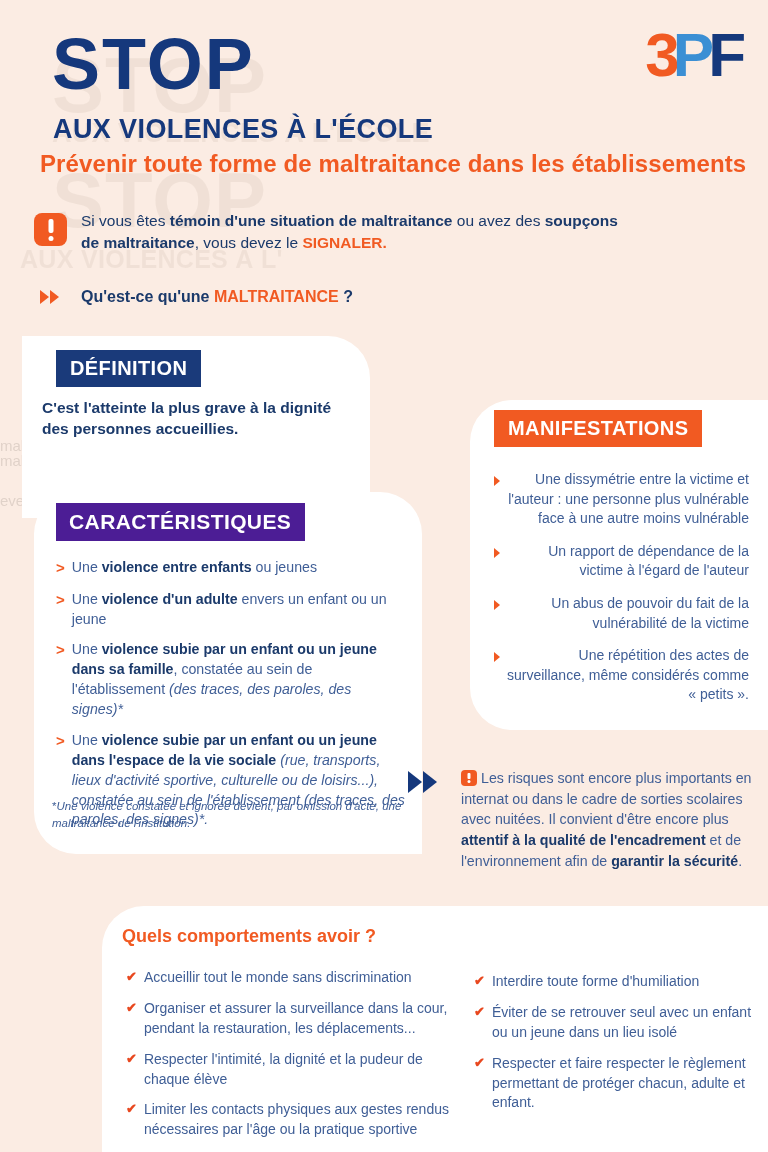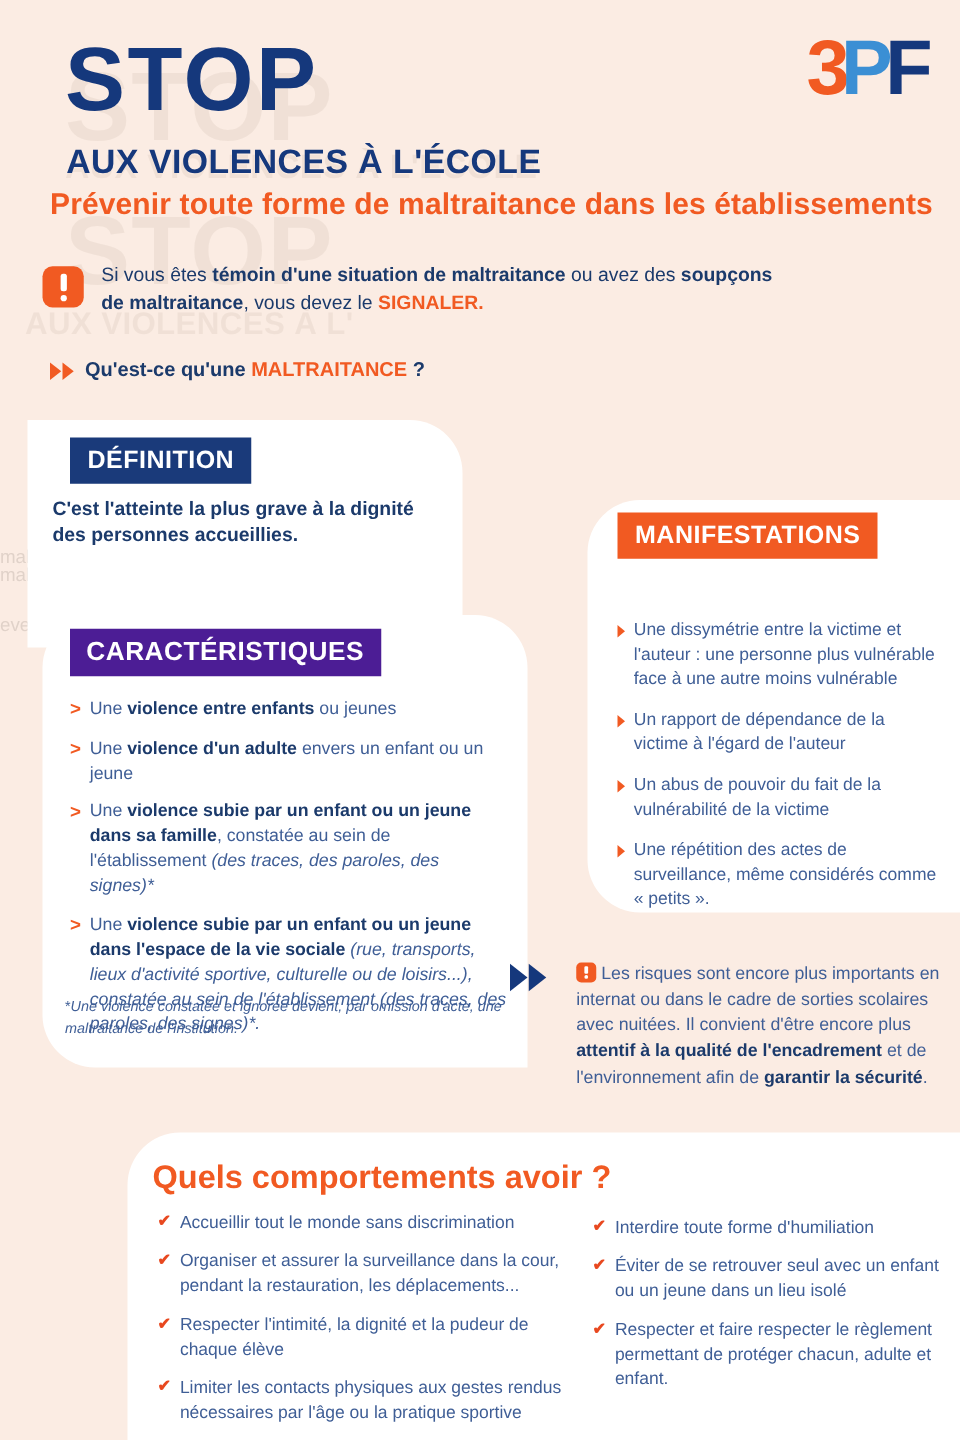--- a/index.html
+++ b/index.html
@@ -169,21 +169,21 @@
     color: #1b3a6b;
     font-weight: 400;
   }
   .alert-text b { font-weight: 700; }
   .alert-text .signaler { color: #f15a22; font-weight: 700; }
 
   
   .question-row {
     position: absolute;
     left: 40px; top: 288px;
-    display: flex; align-items: center; gap: 9px;
+    display: flex; align-items: center; gap: 22px;
     z-index: 3;
   }
   .dbl-arrow {
     display: inline-flex;
     gap: 1px;
     flex: 0 0 auto;
   }
   .dbl-arrow i {
     width: 0; height: 0;
     border-top: 7px solid transparent;
@@ -271,22 +271,23 @@
   
   .bullet-list {
     position: absolute;
     z-index: 4;
   }
   #caracteristiques-list {
     left: 56px; top: 558px;
     width: 350px;
   }
   #manifestations-list {
-    left: 494px; top: 494px;
+    left: 494px; top: 470px;
     width: 255px;
+    text-align: right;
   }
   .bullet {
     display: flex;
     align-items: flex-start;
     gap: 7px;
     margin-bottom: 11px;
   }
   .bullet .chev {
     color: #f15a22;
     font-weight: 700;
@@ -347,21 +348,21 @@
   .risk-inline-icon {
     display: inline-block;
     vertical-align: -3px;
     margin-right: 4px;
   }
 
   
   #comportements-title {
     position: absolute;
     left: 122px; top: 926px;
-    font-size: 26px;
+    font-size: 18px;
     font-weight: 700;
     color: #f15a22;
     z-index: 4;
   }
   .check-list { position: absolute; z-index: 4; }
   #comportements-left { left: 126px; top: 968px; width: 330px; }
   #comportements-right { left: 474px; top: 972px; width: 290px; }
   .check-item {
     display: flex;
     align-items: flex-start;

